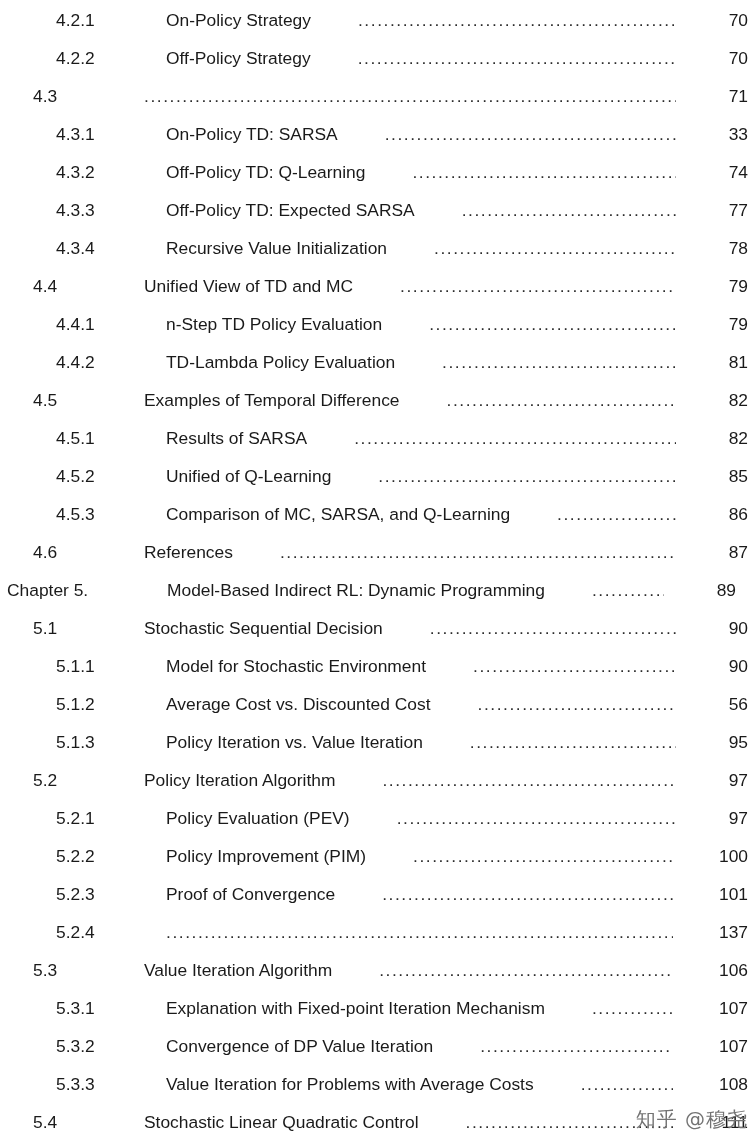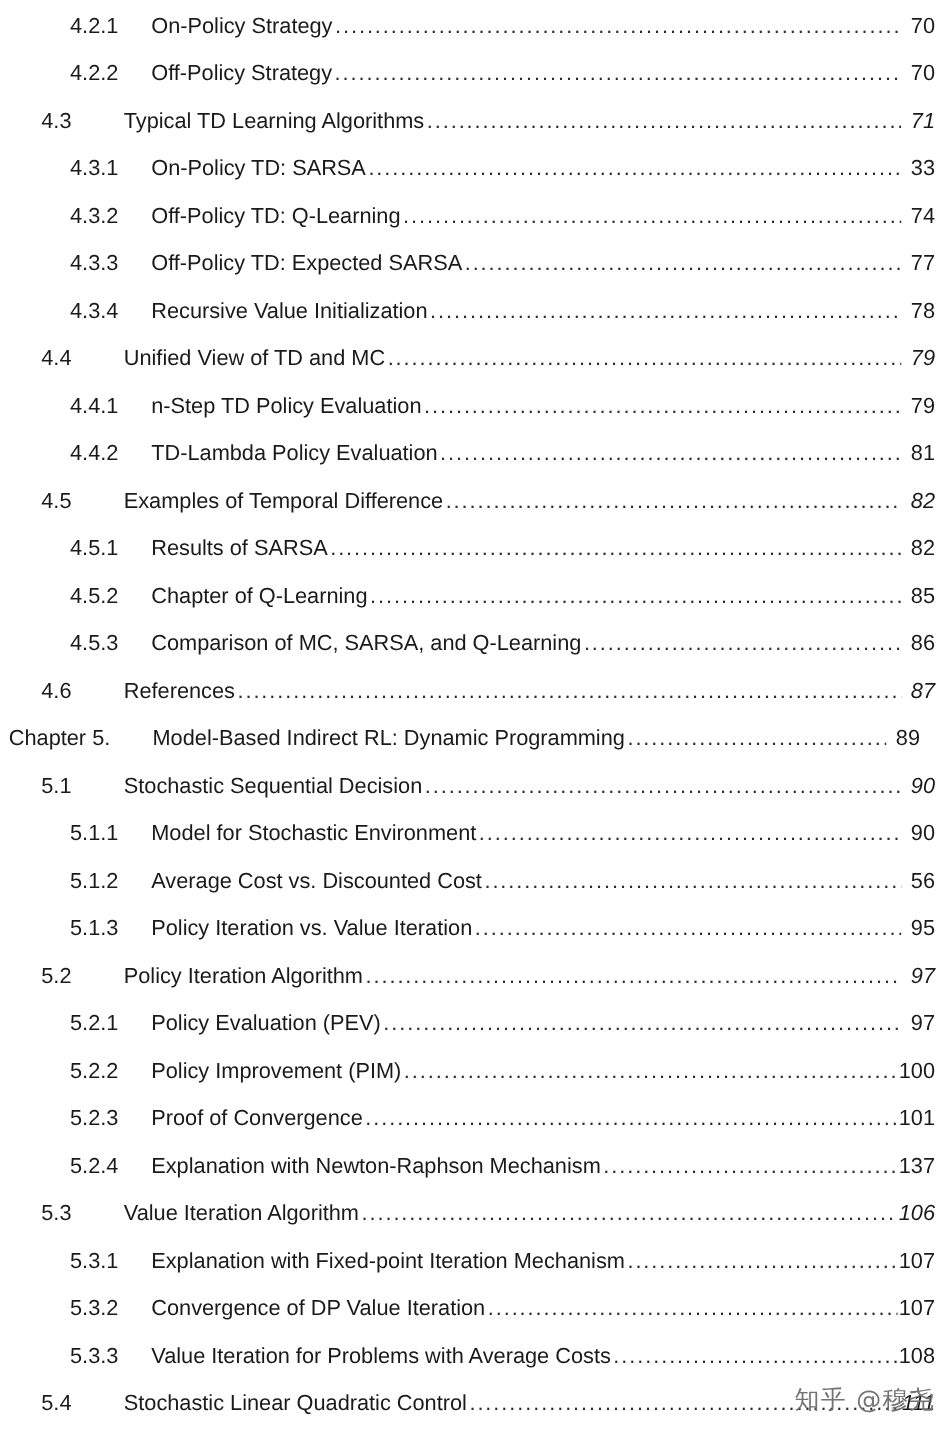--- a/index.html
+++ b/index.html
@@ -25,20 +25,21 @@
   }
 
   .toc-entry {
     display: flex;
     align-items: center;
     height: 38px;
     font-size: 17.4px;
     line-height: 38px;
     white-space: nowrap;
     overflow: hidden;
+    gap: 45px;
   }
 
   .toc-num {
     flex: 0 0 auto;
     text-align: left;
   }
 
   .toc-title {
     flex: 0 0 auto;
     padding-right: 2px;
@@ -72,21 +73,21 @@
   }
 
   
   .lvl1 { padding-left: 7px; padding-right: 18px; }
   .lvl1 .toc-num   { width: 115px; }
   .lvl1 .toc-page  { min-width: 26px; }
 
   
   .lvl2 { padding-left: 33px; padding-right: 6px; }
   .lvl2 .toc-num   { width: 66px; }
-  .lvl2 .toc-page  { min-width: 26px; font-style: italic; }
+  .lvl2 .toc-page  { min-width: 26px; }
 
   
   .lvl3 { padding-left: 56px; padding-right: 6px; }
   .lvl3 .toc-num   { width: 65px; }
   .lvl3 .toc-page  { min-width: 26px; }
 
   #watermark {
     position: absolute;
     right: 6px;
     bottom: 14px;
@@ -111,21 +112,20 @@
       <span class="toc-page">70</span>
     </div>
     <div class="toc-entry lvl3">
       <span class="toc-num">4.2.2</span>
       <span class="toc-title">Off-Policy Strategy</span>
       <span class="toc-leader"></span>
       <span class="toc-page">70</span>
     </div>
     <div class="toc-entry lvl2">
       <span class="toc-num">4.3</span>
-      <span class="toc-title">Typical TD Learning Algorithms</span>
       <span class="toc-leader"></span>
       <span class="toc-page">71</span>
     </div>
     <div class="toc-entry lvl3">
       <span class="toc-num">4.3.1</span>
       <span class="toc-title">On-Policy TD: SARSA</span>
       <span class="toc-leader"></span>
       <span class="toc-page">33</span>
     </div>
     <div class="toc-entry lvl3">
@@ -171,21 +171,21 @@
       <span class="toc-page">82</span>
     </div>
     <div class="toc-entry lvl3">
       <span class="toc-num">4.5.1</span>
       <span class="toc-title">Results of SARSA</span>
       <span class="toc-leader"></span>
       <span class="toc-page">82</span>
     </div>
     <div class="toc-entry lvl3">
       <span class="toc-num">4.5.2</span>
-      <span class="toc-title">Chapter of Q-Learning</span>
+      <span class="toc-title">Unified of Q-Learning</span>
       <span class="toc-leader"></span>
       <span class="toc-page">85</span>
     </div>
     <div class="toc-entry lvl3">
       <span class="toc-num">4.5.3</span>
       <span class="toc-title">Comparison of MC, SARSA, and Q-Learning</span>
       <span class="toc-leader"></span>
       <span class="toc-page">86</span>
     </div>
     <div class="toc-entry lvl2">
@@ -243,21 +243,20 @@
       <span class="toc-page">100</span>
     </div>
     <div class="toc-entry lvl3">
       <span class="toc-num">5.2.3</span>
       <span class="toc-title">Proof of Convergence</span>
       <span class="toc-leader"></span>
       <span class="toc-page">101</span>
     </div>
     <div class="toc-entry lvl3">
       <span class="toc-num">5.2.4</span>
-      <span class="toc-title">Explanation with Newton-Raphson Mechanism</span>
       <span class="toc-leader"></span>
       <span class="toc-page">137</span>
     </div>
     <div class="toc-entry lvl2">
       <span class="toc-num">5.3</span>
       <span class="toc-title">Value Iteration Algorithm</span>
       <span class="toc-leader"></span>
       <span class="toc-page">106</span>
     </div>
     <div class="toc-entry lvl3">

